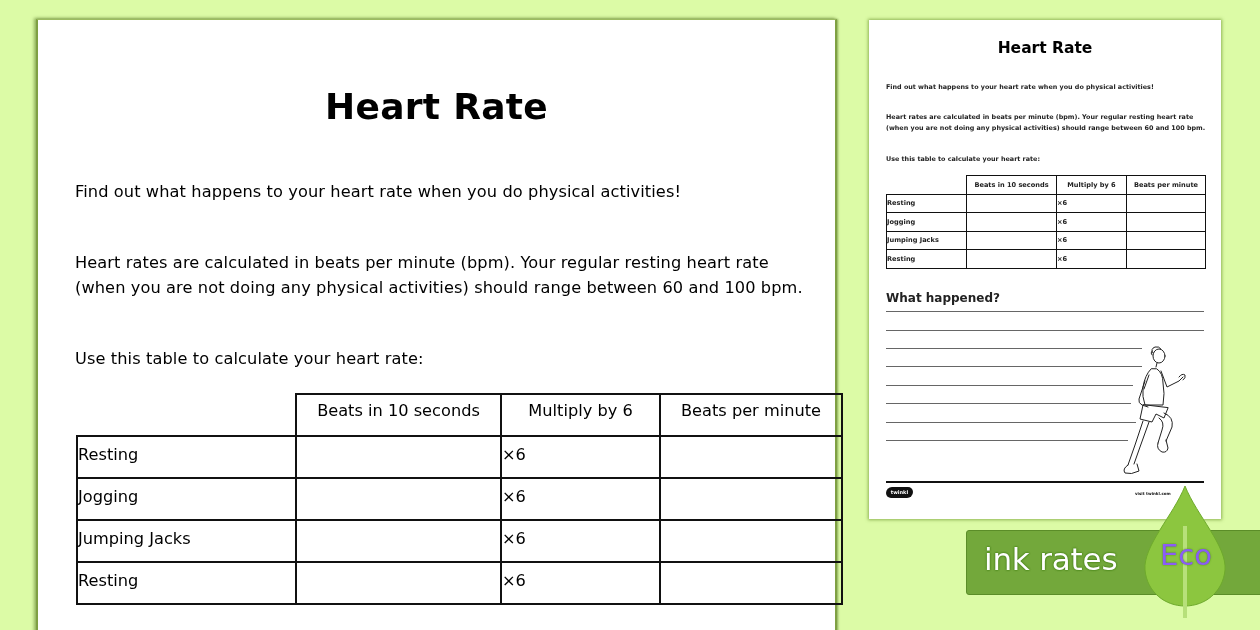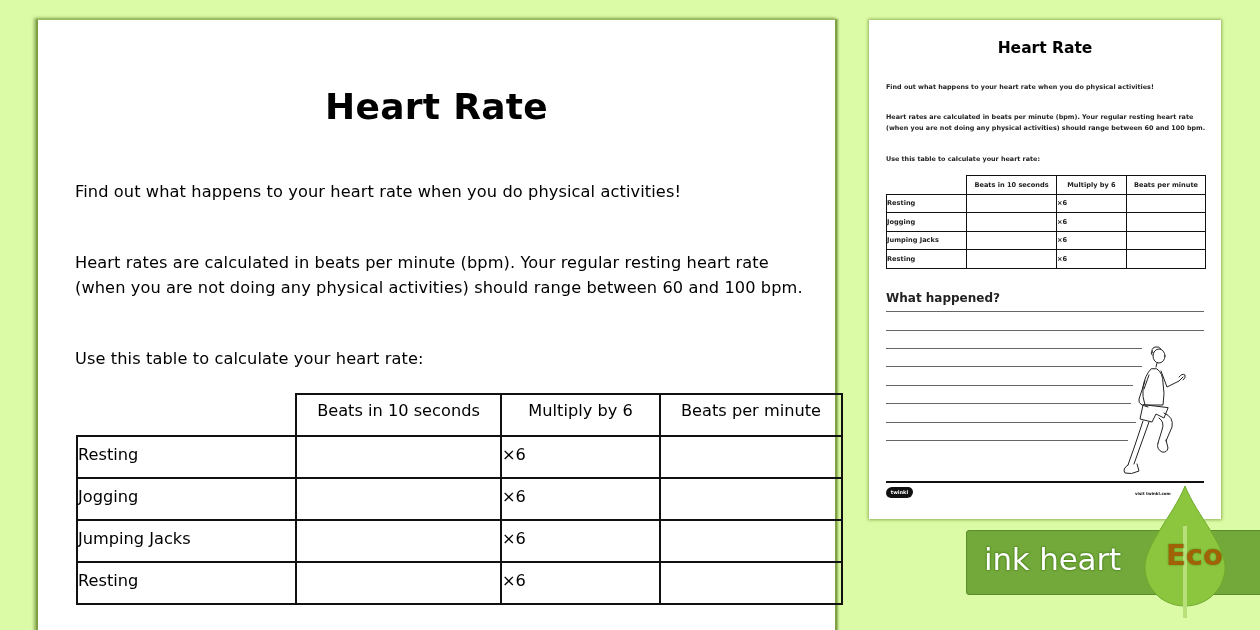--- a/index.html
+++ b/index.html
@@ -125,23 +125,22 @@
     font-size: 31px; color: #fff;
     font-family: "DejaVu Sans", sans-serif;
     text-shadow: 0 0 2px #3e7a10, 0 0 2px #3e7a10;
     letter-spacing: -0.2px;
   }
   .leaf {
     position: absolute; left: 1143px; top: 486px; width: 84px; height: 132px;
   }
   .leaf .eco-text {
     position: absolute; left: 17px; top: 52px;
-    font-size: 29px; font-weight: bold; color: #a16207;
+    font-size: 29px; font-weight: normal; color: #8b5cf6;
     text-shadow: 0 0 2px #4c8a18;
-    margin-left: 6px;
   }
 </style>
 </head>
 <body>
 
 <div class="page-large">
   <div class="title">Heart Rate</div>
   <div class="p p1">Find out what happens to your heart rate when you do physical activities!</div>
   <div class="p p2">Heart rates are calculated in beats per minute (bpm). Your regular resting heart rate (when you are not doing any physical activities) should range between 60 and 100 bpm.</div>
   <div class="p p3">Use this table to calculate your heart rate:</div>
@@ -273,21 +272,21 @@
       <path d="M37 98 q-2 6 4 9 q5 1 6 -4 l-2 -8"></path>
     </g>
   </svg>
 
   <div class="footer-rule"></div>
   <div class="twinkl-logo">twinkl</div>
   <div class="site-text">visit twinkl.com</div>
 </div>
 
 <div class="eco-banner">
-  <div class="label">ink heart</div>
+  <div class="label">ink rates</div>
 </div>
 <div class="leaf">
   <svg width="84" height="132" viewBox="0 0 84 132">
     <path d="M42 0 C 30 30, 0 60, 2 84 C 4 106, 22 120, 42 120 C 62 120, 80 106, 82 84 C 84 60, 54 30, 42 0 Z" fill="#8cc63f" stroke="#6eaa2c" stroke-width="1"></path>
     <rect x="40" y="40" width="4" height="92" fill="#b7e07a"></rect>
   </svg>
   <div class="eco-text">Eco</div>
 </div>
 
 </body></html>

